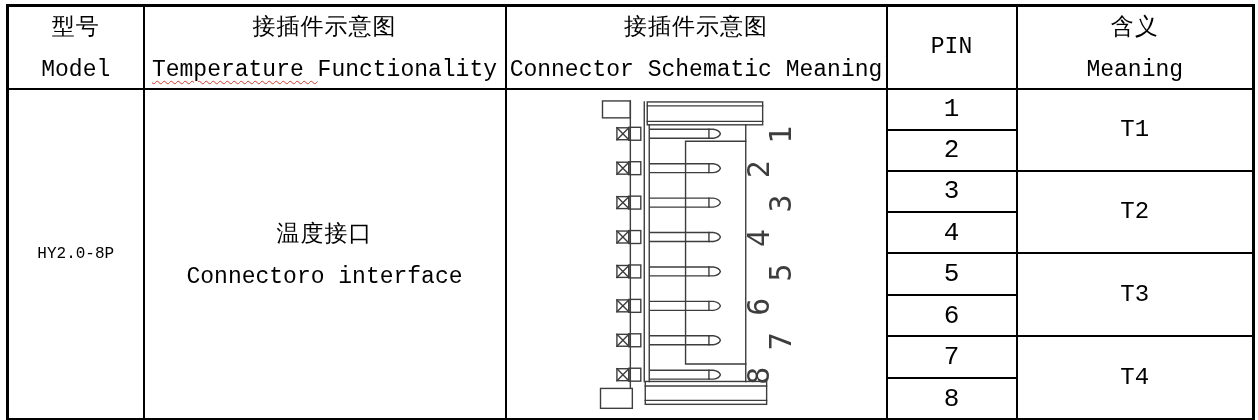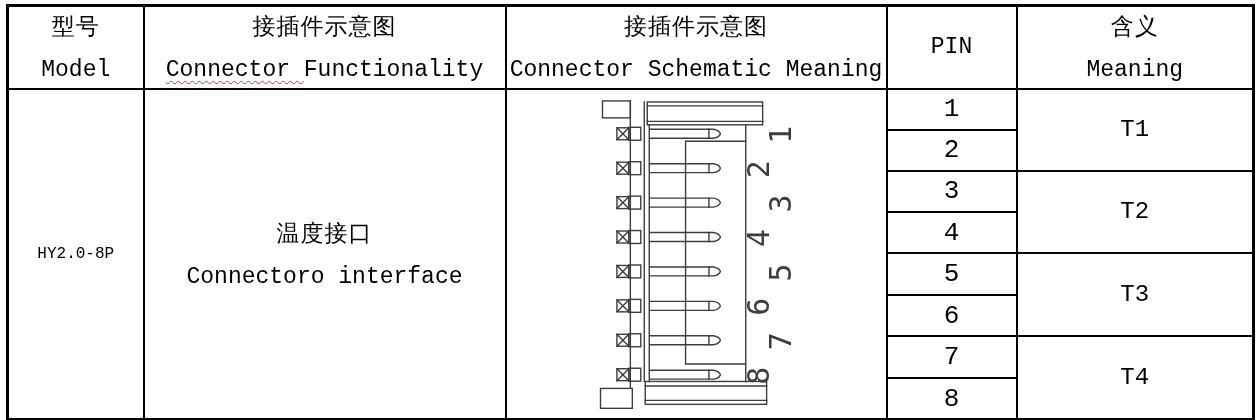--- a/index.html
+++ b/index.html
@@ -40,21 +40,21 @@
       <tr class="hdr">
     <td>
       <div class="stack">
         <span class="zh">型号</span>
         <span class="en">Model</span>
       </div>
     </td>
     <td>
       <div class="stack">
         <span class="zh">接插件示意图</span>
-        <span class="en"><span class="misspell">Connector </span><span>Functionality</span></span>
+        <span class="en"><span class="misspell">Temperature </span><span>Functionality</span></span>
       </div>
     </td>
     <td>
       <div class="stack">
         <span class="zh">接插件示意图</span>
         <span class="en">Connector Schematic Meaning</span>
       </div>
     </td>
     <td>
       <span class="en">PIN</span>

